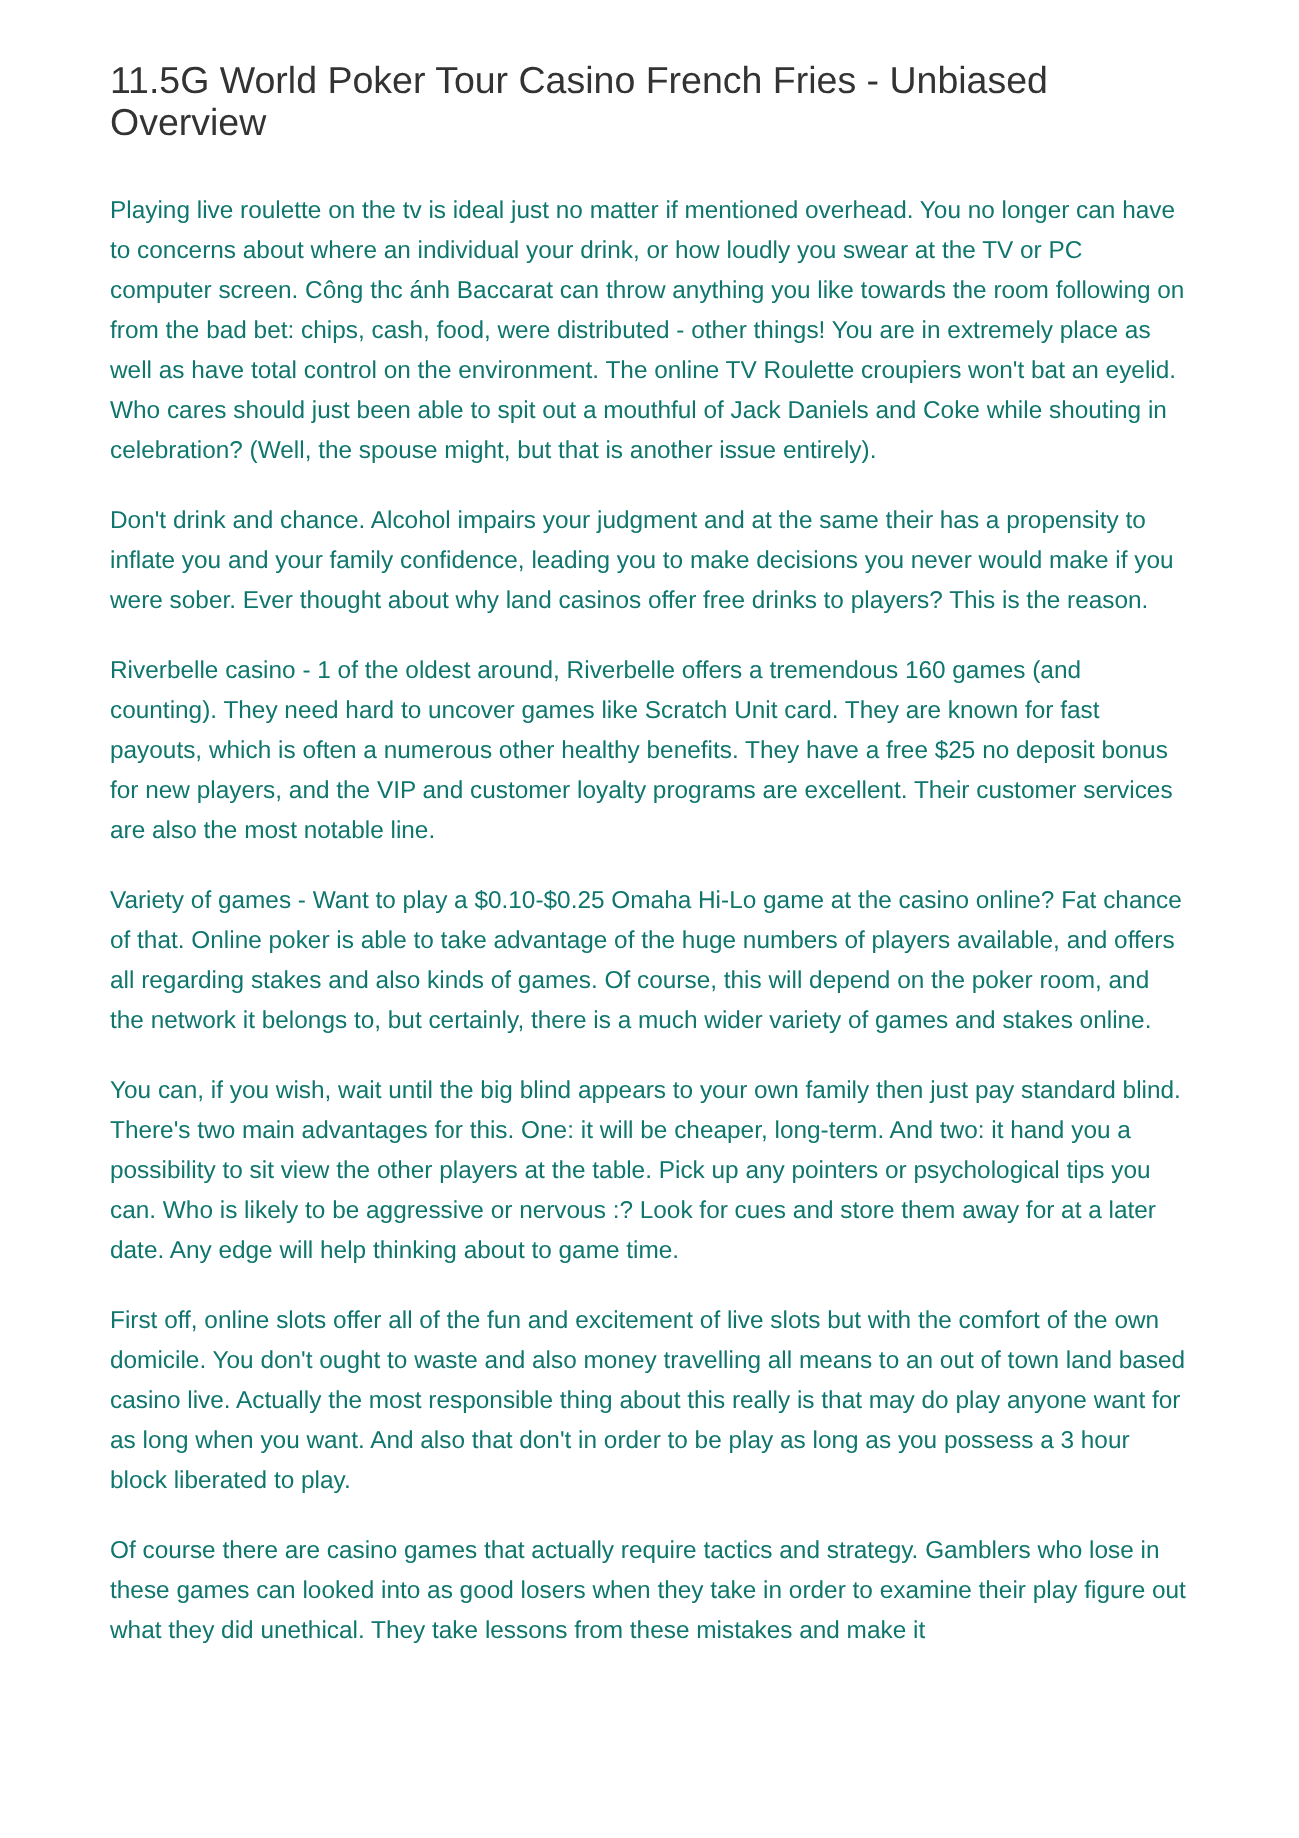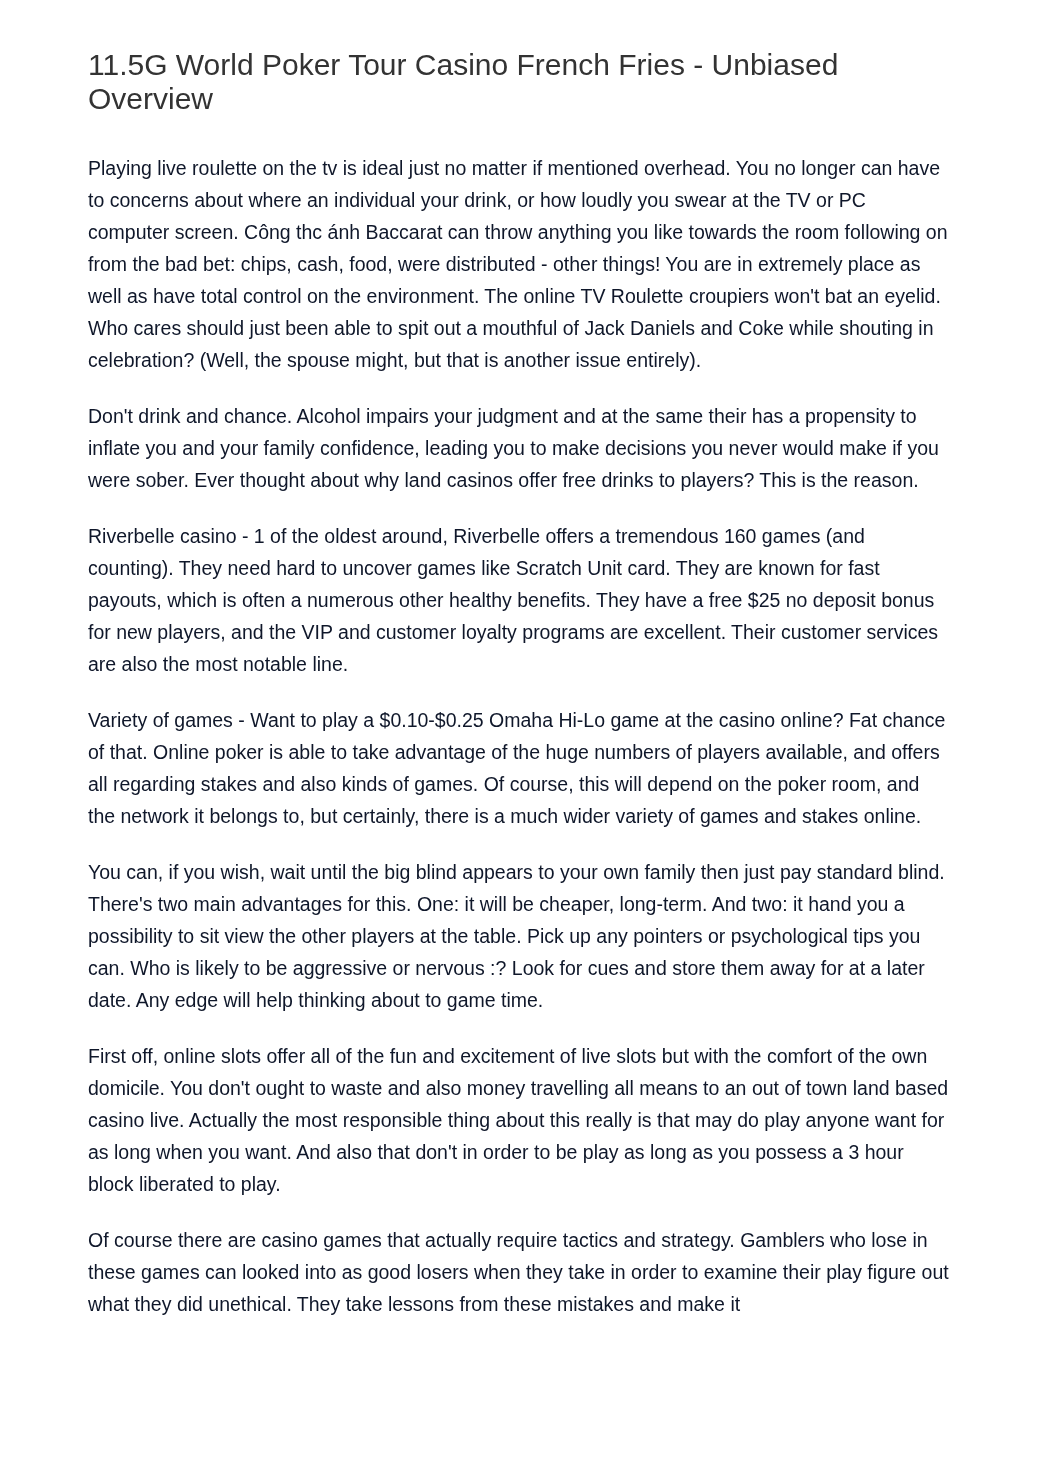--- a/index.html
+++ b/index.html
@@ -25,21 +25,21 @@
     line-height: 34px;
     font-weight: 400;
     color: #333333;
     margin-bottom: 36px;
     letter-spacing: 0;
   }
   .page p {
     font-size: 19.5px;
     line-height: 32px;
     font-weight: 400;
-    color: #0f172a;
+    color: #0f766e;
     margin-bottom: 24px;
     max-width: 866px;
   }
 </style>
 </head>
 <body>
 
 <main class="page">
   <h1>11.5G World Poker Tour Casino French Fries - Unbiased Overview</h1>
   <p>Playing live roulette on the tv is ideal just no matter if mentioned overhead. You no longer can have to concerns about where an individual your drink, or how loudly you swear at the TV or PC computer screen. Công thc ánh Baccarat can throw anything you like towards the room following on from the bad bet: chips, cash, food, were distributed - other things! You are in extremely place as well as have total control on the environment. The online TV Roulette croupiers won't bat an eyelid. Who cares should just been able to spit out a mouthful of Jack Daniels and Coke while shouting in celebration? (Well, the spouse might, but that is another issue entirely).</p>

